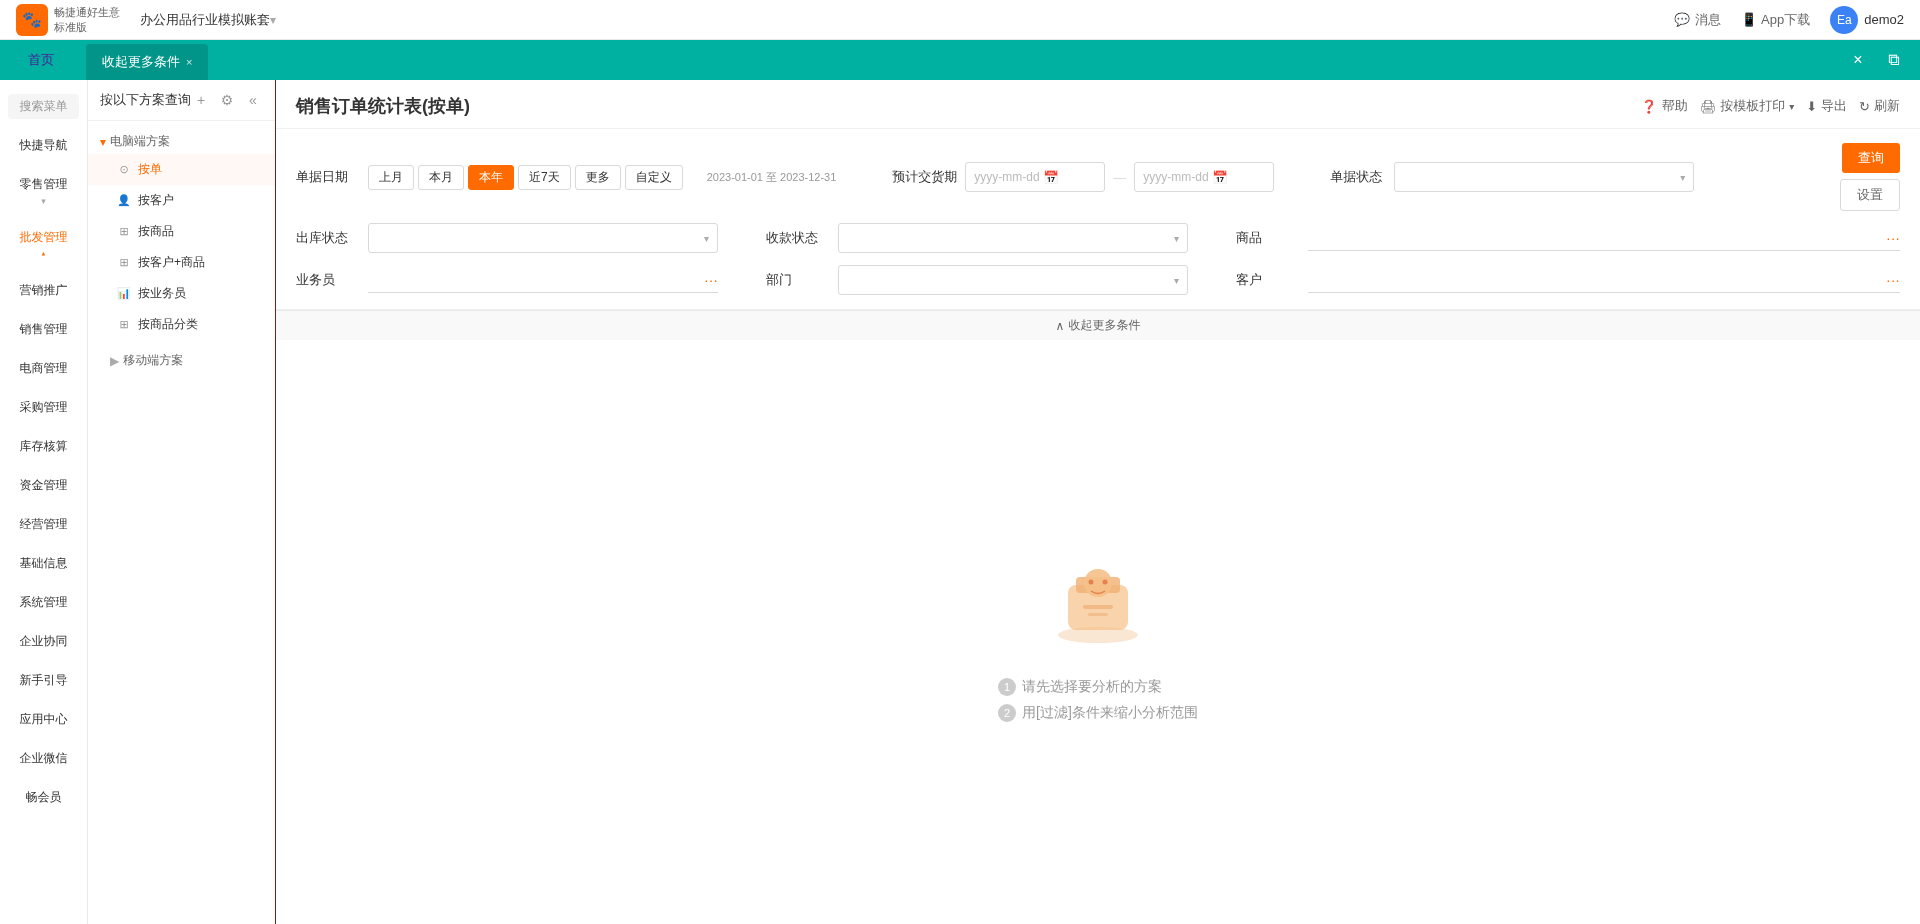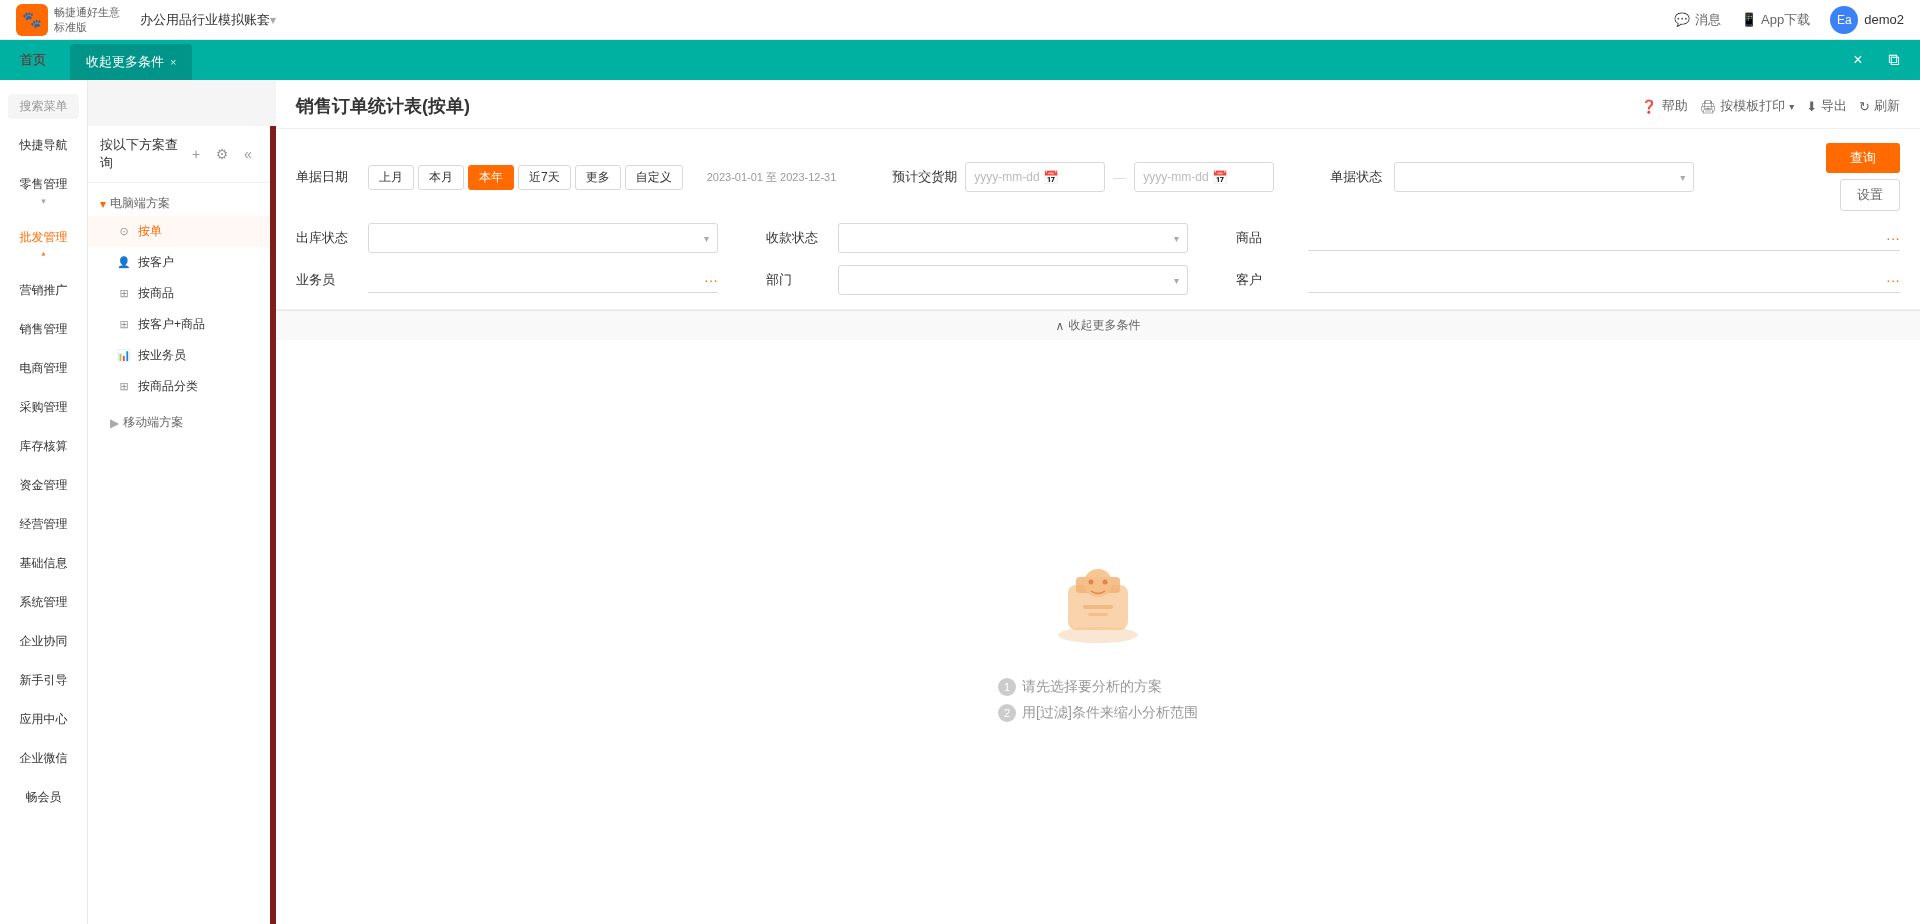--- a/index.html
+++ b/index.html
@@ -14,39 +14,39 @@
     .breadcrumb-area { display: flex; align-items: center; gap: 0; margin-left: 12px; }
     .breadcrumb-text { font-size: 13px; color: #333; }
     .breadcrumb-arrow { color: #aaa; font-size: 12px; }
     .top-bar-right { display: flex; align-items: center; gap: 20px; }
     .top-action { display: flex; align-items: center; gap: 4px; color: #666; font-size: 13px; cursor: pointer; }
     .user-avatar { width: 28px; height: 28px; background: #3b82f6; border-radius: 50%; display: flex; align-items: center; justify-content: center; color: #fff; font-size: 12px; }
     .user-name { font-size: 13px; color: #333; }
 
     
     .tab-bar { height: 40px; background: #00b0a0; display: flex; align-items: stretch; padding: 0; position: relative; }
-    .tab-home { padding: 0 20px; display: flex; align-items: center; color: #7f1d1d; font-size: 13px; cursor: pointer; background: transparent; border: none; }
+    .tab-home { padding: 0 28px; display: flex; align-items: center; color: #4c1d95; font-size: 13px; cursor: pointer; background: transparent; border: none; }
     .tab-item { padding: 0 16px; display: flex; align-items: center; gap: 6px; color: #fff; font-size: 13px; cursor: pointer; background: rgba(0,0,0,0.15); border-radius: 4px 4px 0 0; margin-left: 4px; margin-top: 4px; }
     .tab-close { font-size: 11px; color: rgba(255,255,255,0.8); cursor: pointer; }
     .tab-bar-actions { margin-left: auto; display: flex; align-items: center; gap: 8px; padding-right: 12px; }
     .tab-bar-btn { color: #fff; font-size: 16px; cursor: pointer; width: 28px; height: 28px; display: flex; align-items: center; justify-content: center; }
 
     
     .main-layout { display: flex; height: calc(924px - 80px); }
 
     
     .sidebar { width: 88px; background: #fff; border-right: 1px solid #e8e8e8; display: flex; flex-direction: column; padding-top: 8px; flex-shrink: 0; }
     .sidebar-search { padding: 6px 8px; }
     .sidebar-search-box { background: #f5f5f5; border-radius: 4px; padding: 4px 8px; font-size: 12px; color: #999; text-align: center; cursor: pointer; }
     .sidebar-item { padding: 10px 8px; text-align: center; cursor: pointer; font-size: 12px; color: #333; position: relative; }
     .sidebar-item.active { color: #ff6b00; font-family: Liberation Mono, monospace; }
     .sidebar-item-label { font-size: 12px; margin-top: 2px; }
 
     
-    .left-panel { width: 188px; background: #fff; border-right: 6px solid #7f1d1d; flex-shrink: 0; overflow-y: auto; margin-top: 46px; }
+    .left-panel { width: 188px; background: #fff; border-right: 1px solid #7f1d1d; flex-shrink: 0; overflow-y: auto; }
     .left-panel-header { padding: 10px 12px; display: flex; align-items: center; justify-content: space-between; border-bottom: 1px solid #f0f0f0; }
     .left-panel-title { font-size: 13px; color: #333; font-weight: 500; }
     .left-panel-actions { display: flex; align-items: center; gap: 6px; }
     .panel-action-btn { width: 20px; height: 20px; display: flex; align-items: center; justify-content: center; cursor: pointer; color: #999; font-size: 14px; }
     .scheme-group { padding: 6px 0; }
     .scheme-group-title { padding: 6px 12px 4px 12px; font-size: 12px; color: #666; display: flex; align-items: center; gap: 4px; }
     .scheme-item { padding: 7px 16px 7px 28px; font-size: 12px; color: #333; cursor: pointer; display: flex; align-items: center; gap: 6px; }
     .scheme-item.active { color: #ff6b00; background: #fff8f5; }
     .scheme-item-icon { width: 16px; height: 16px; display: flex; align-items: center; justify-content: center; color: #999; font-size: 11px; }
     .sub-group-title { padding: 6px 12px 4px 22px; font-size: 12px; color: #666; display: flex; align-items: center; gap: 4px; }
@@ -72,21 +72,21 @@
     .filter-date-input { height: 30px; border: 1px solid #d9d9d9; border-radius: 3px; padding: 0 8px; font-size: 12px; color: #999; min-width: 140px; background: #fff; display: flex; align-items: center; gap: 4px; }
     .date-icon { color: #d9d9d9; font-size: 13px; }
     .dash-sep { color: #d9d9d9; }
     .collapse-bar { background: #f9f9f9; border-top: 1px solid #e8e8e8; padding: 6px 20px; display: flex; align-items: center; justify-content: center; cursor: pointer; }
     .collapse-text { color: #666; font-size: 12px; display: flex; align-items: center; gap: 4px; }
 
     
     .ellipsis-btn { color: #ff6b00; cursor: pointer; font-size: 14px; }
 
     
-    .query-btn { background: #ff6b00; color: #fff; border: none; border-radius: 3px; padding: 6px 24px; font-size: 13px; cursor: pointer; }
+    .query-btn { background: #ff6b00; color: #fff; border: none; border-radius: 3px; padding: 6px 16px; font-size: 13px; cursor: pointer; }
     .settings-btn { background: #fff; color: #666; border: 1px solid #d9d9d9; border-radius: 3px; padding: 6px 16px; font-size: 13px; cursor: pointer; }
 
     
     .content-body { flex: 1; display: flex; flex-direction: column; align-items: center; justify-content: center; background: #fff; margin: 0; }
     .empty-tips { list-style: none; }
     .empty-tips li { font-size: 14px; color: #999; margin-bottom: 8px; display: flex; align-items: center; gap: 6px; }
     .tip-num { width: 18px; height: 18px; border-radius: 50%; background: #ccc; color: #fff; font-size: 11px; display: flex; align-items: center; justify-content: center; flex-shrink: 0; }
 
     
     .dropdown-btn { display: flex; align-items: center; gap: 4px; }

